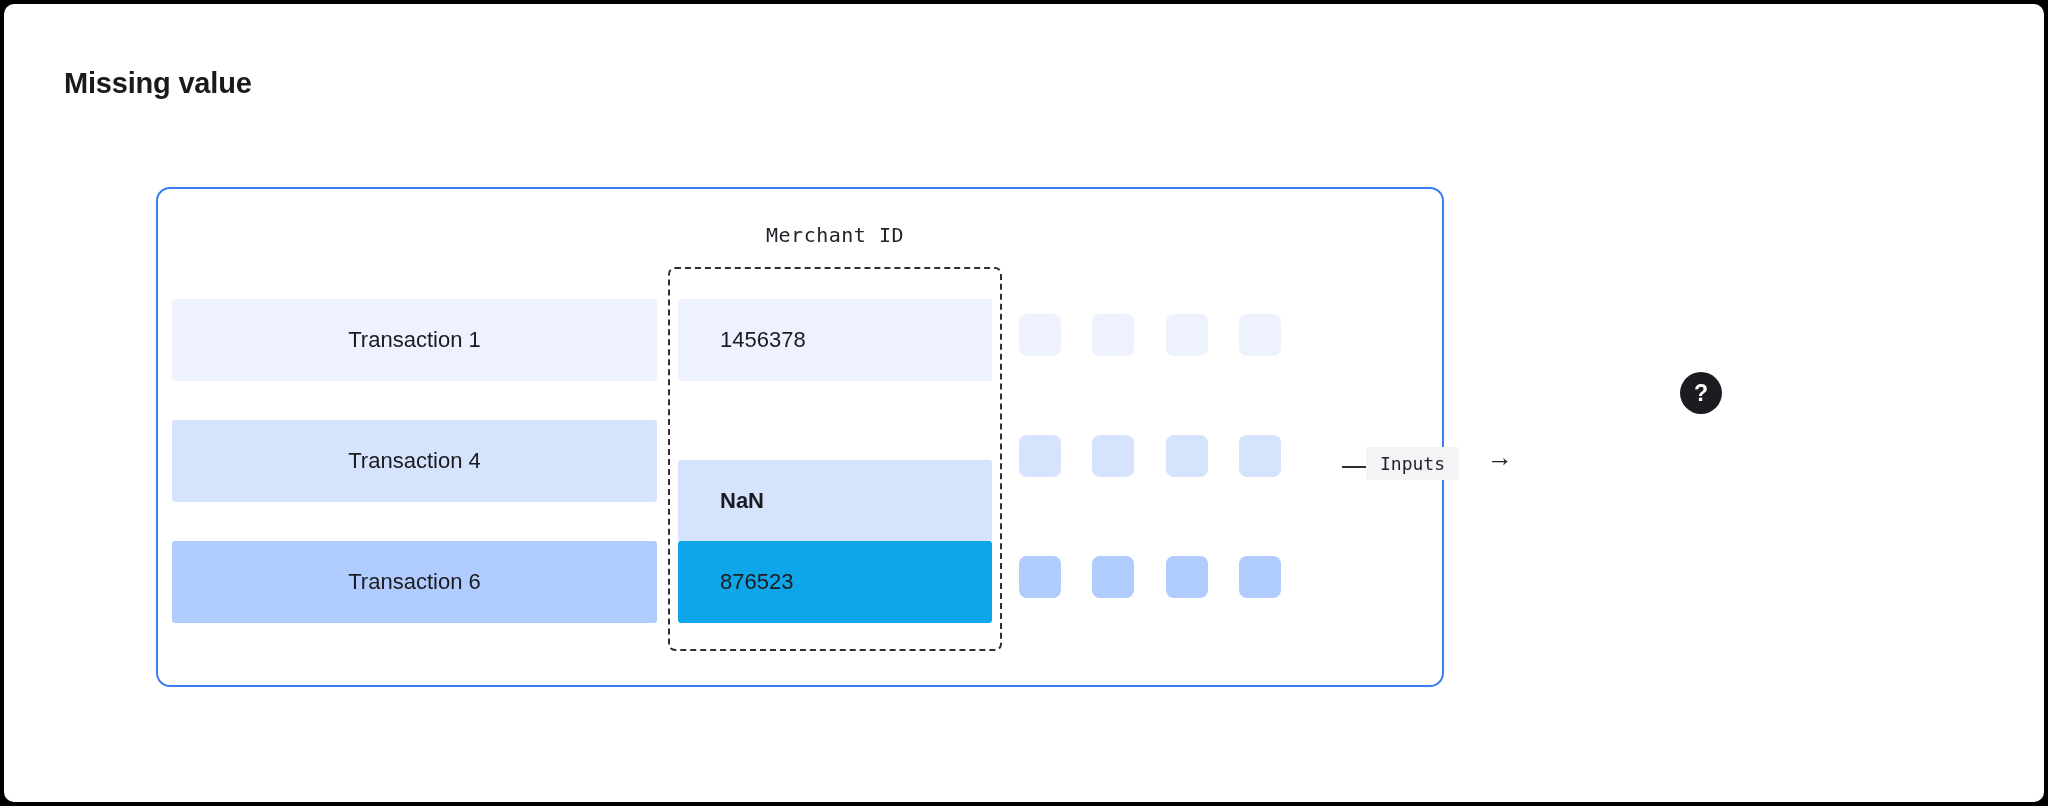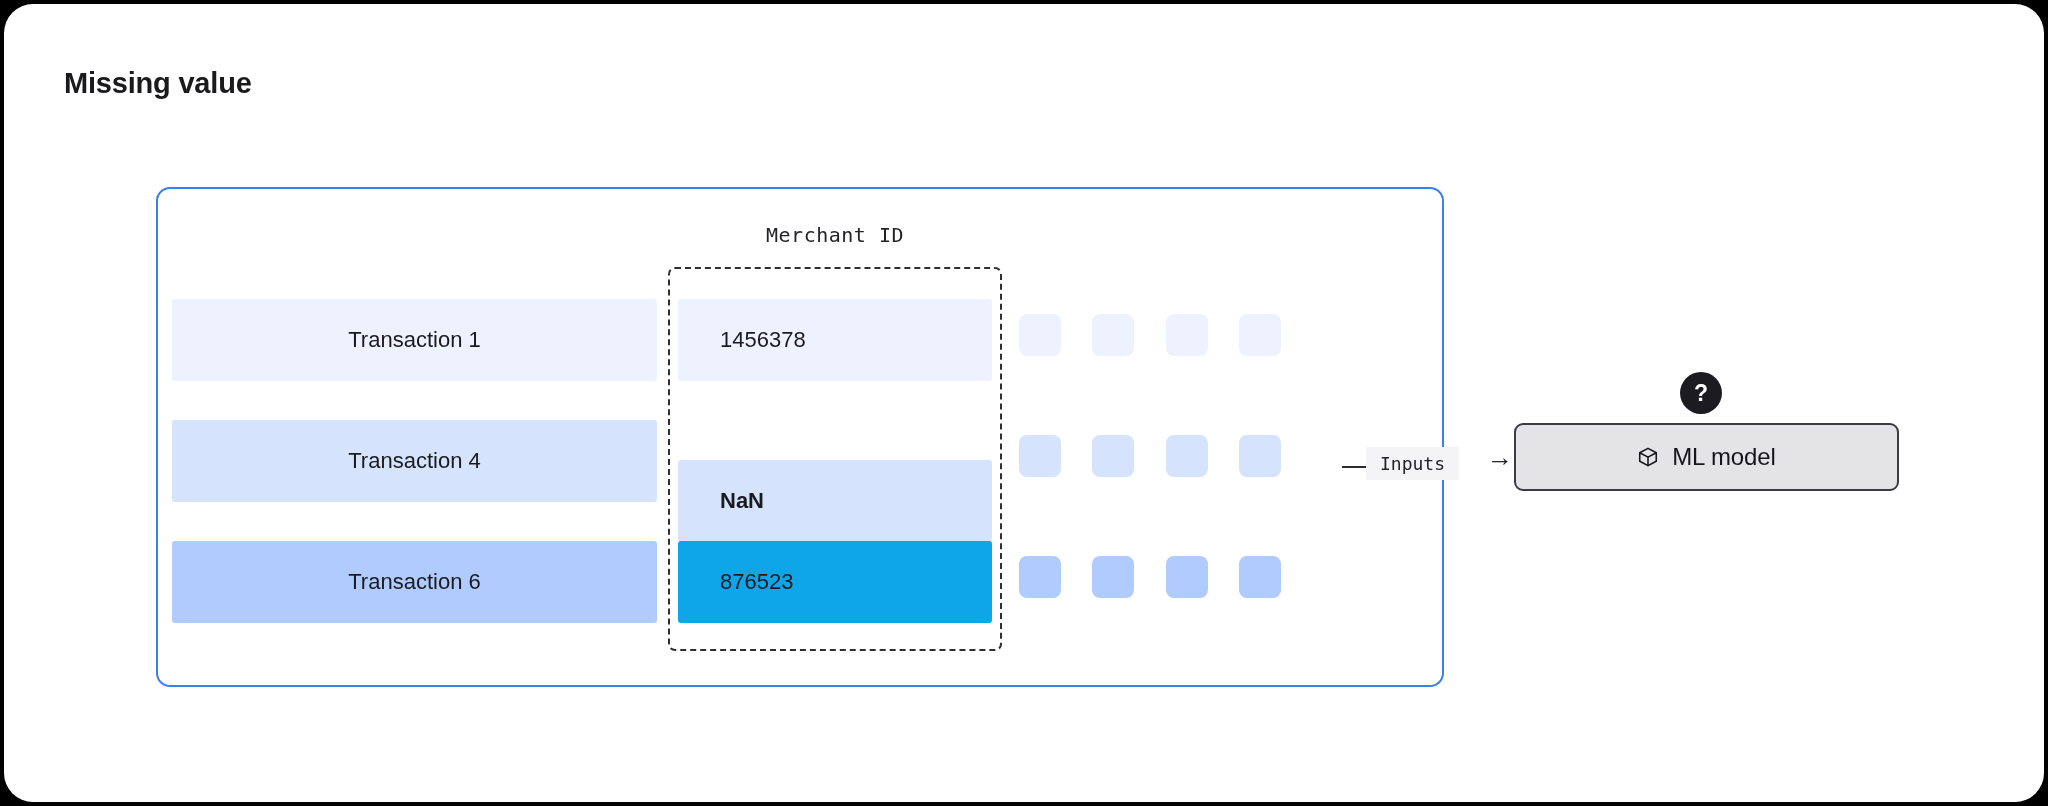--- a/index.html
+++ b/index.html
@@ -15,21 +15,21 @@
   }
 
   
   .app-frame {
     position: absolute;
     left: 4px;
     top: 4px;
     width: 2040px;
     height: 798px;
     background: #ffffff;
-    border-radius: 29px;
+    border-radius: 10px;
     box-sizing: border-box;
     overflow: hidden;
   }
 
   
   .page-title {
     position: absolute;
     left: 60px;
     top: 63px;
     font-size: 29px;
@@ -266,24 +266,14 @@
 
     </div>
   </div>
 
   <div class="connector"></div>
   <div class="inputs-pill">Inputs</div>
   <div class="arrow-glyph">→</div>
 
   <div class="question-badge">?</div>
 
-  <div class="model-box">
-    <span>
-      <svg class="cube-icon" viewBox="0 0 24 24" fill="none" stroke="#16161a" stroke-width="1.7" stroke-linejoin="round" stroke-linecap="round">
-        <path d="M12 2.6 L21 7.4 L21 16.6 L12 21.4 L3 16.6 L3 7.4 Z"></path>
-        <path d="M3 7.4 L12 12.2 L21 7.4"></path>
-        <path d="M12 12.2 L12 21.4"></path>
-      </svg>
-    </span>
-    <span class="model-label">ML model</span>
-  </div>
 
 </div>
 
 </body></html>

